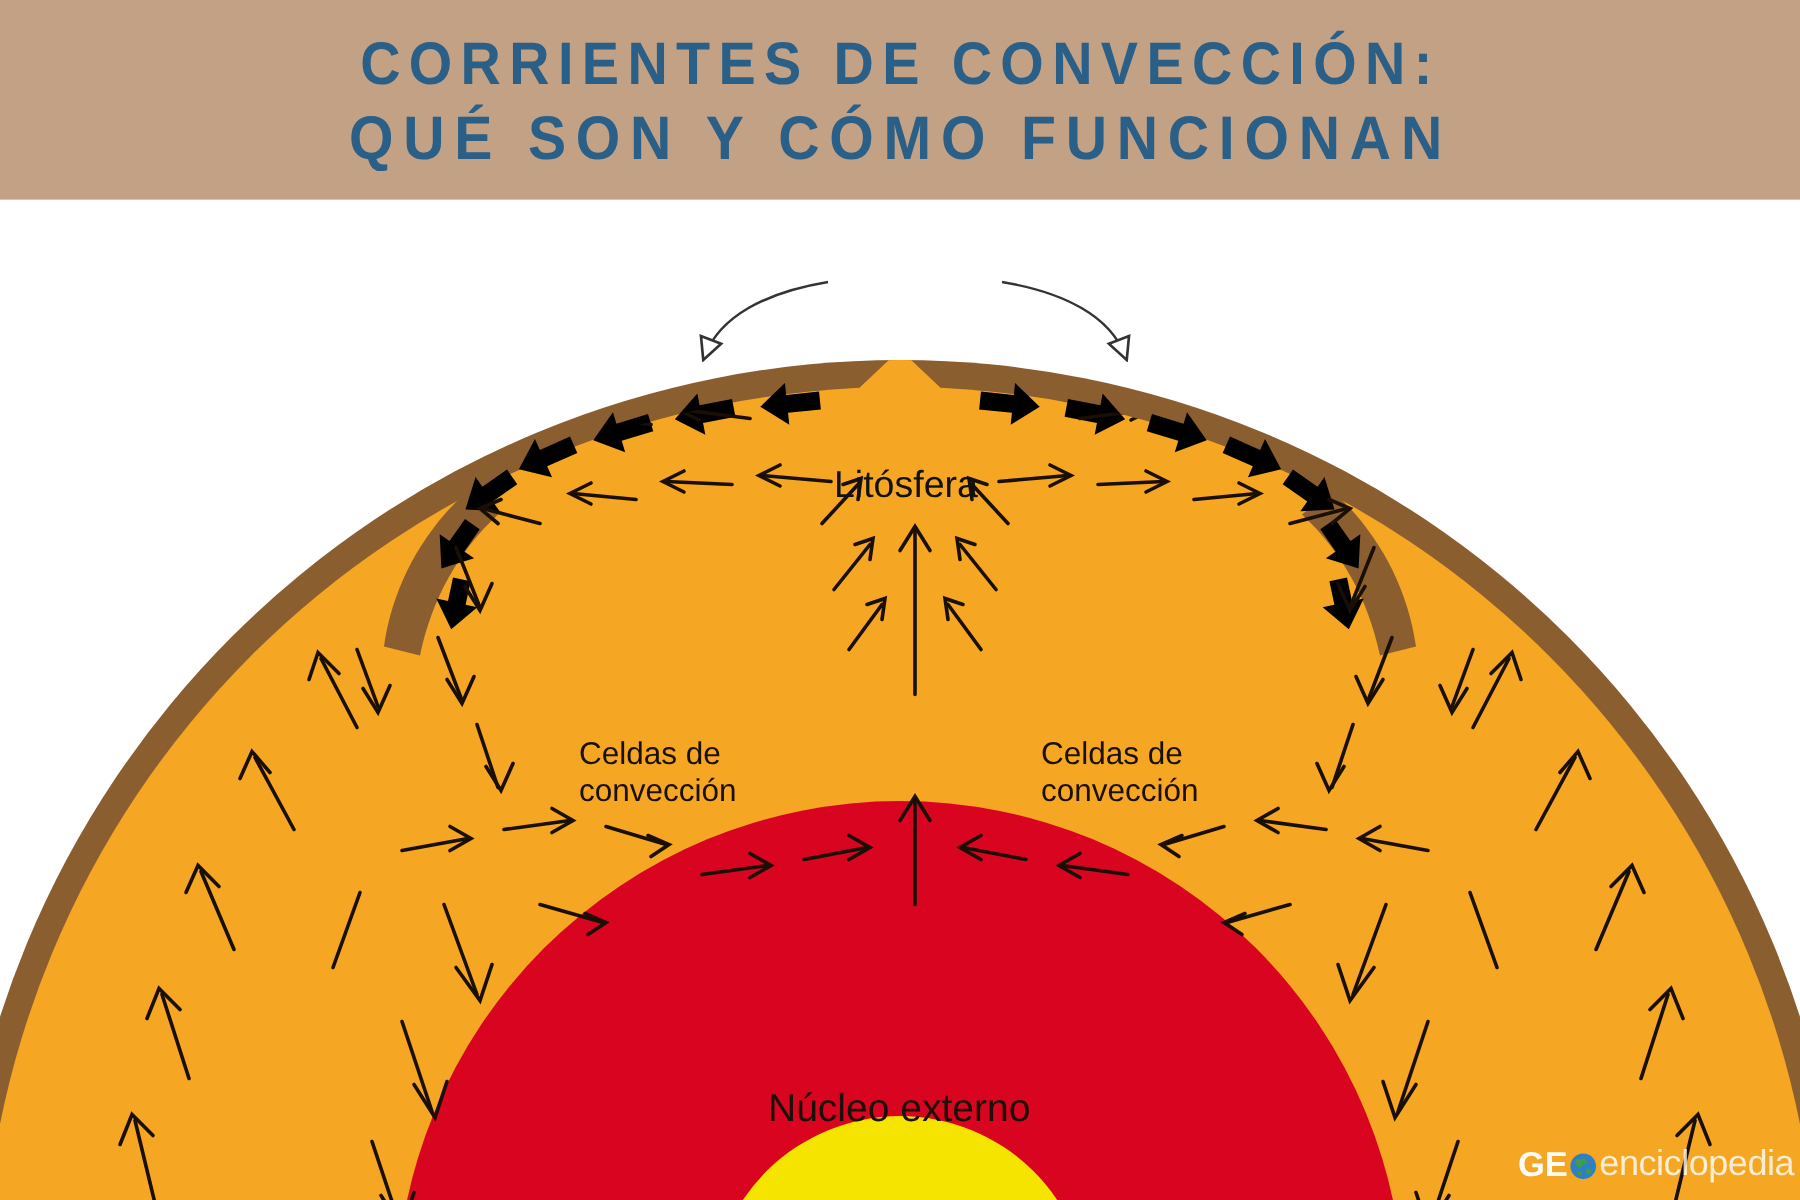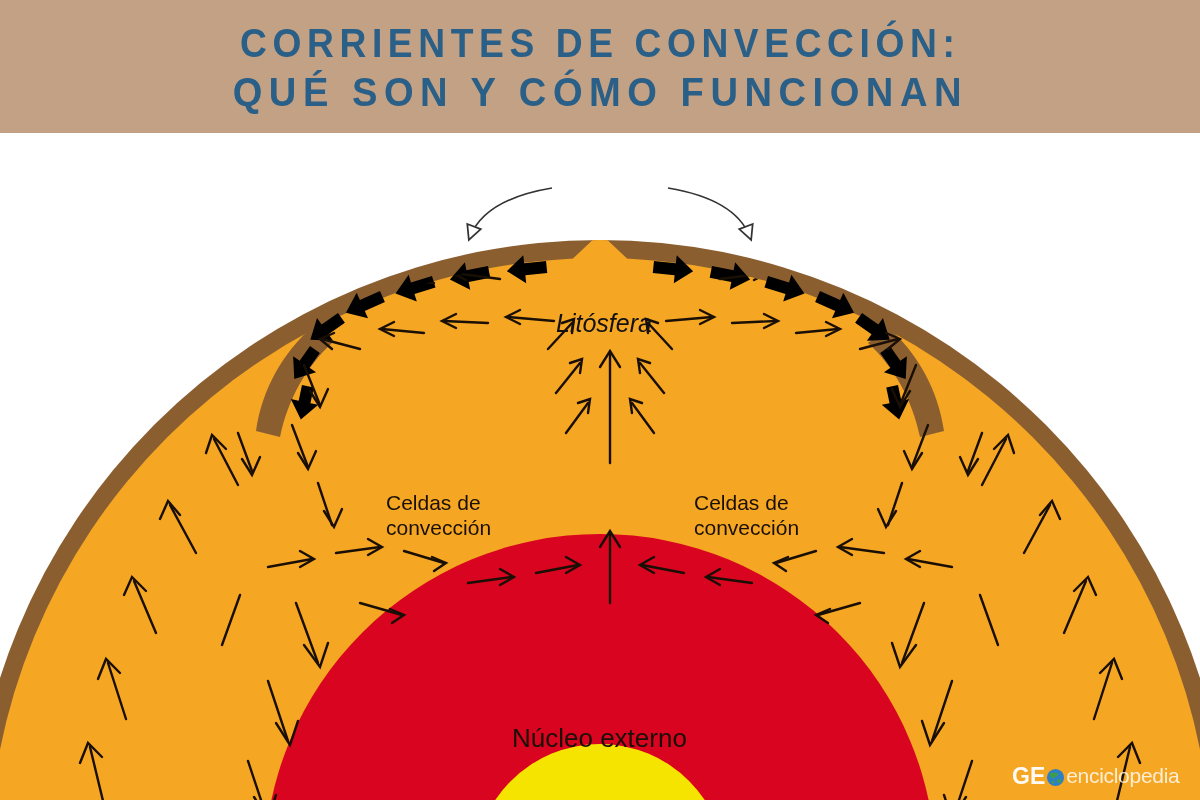--- a/index.html
+++ b/index.html
@@ -33,39 +33,39 @@
   
   .stage{position:absolute;left:0;top:133px;width:1200px;height:667px;overflow:hidden;background:#fff;}
   .stage svg{display:block;}
 
   
   .lbl{
     position:absolute;color:#1a1008;
     font-family:"Liberation Sans","DejaVu Sans",sans-serif;
     white-space:pre;pointer-events:none;
   }
-  .lbl-litosfera{font-size:25px;left:556px;top:176px;color:#111;font-style:italic;}
+  .lbl-litosfera{font-size:25px;left:556px;top:176px;color:#111;}
   .lbl-celdas-left{font-size:21px;left:386px;top:357px;line-height:25px;}
   .lbl-celdas-right{font-size:21px;left:694px;top:357px;line-height:25px;}
   .lbl-nucleo-ext{font-size:26px;left:512px;top:590px;}
 
   
   .watermark{
     position:absolute;left:1012px;top:762px;height:28px;
     display:flex;align-items:center;gap:1px;pointer-events:none;justify-content:center;
   }
   .wm-geo{
     font-family:"Liberation Sans","DejaVu Sans",sans-serif;
     font-weight:bold;font-size:23px;color:#ffffff;letter-spacing:0px;
     opacity:.96;
   }
   .wm-globe{width:19px;height:19px;position:relative;top:1px;}
   .wm-enc{
     font-family:"Liberation Sans","DejaVu Sans",sans-serif;
-    font-size:21px;color:#ffffff;opacity:.80;letter-spacing:-0.3px;
+    font-size:24px;color:#ffffff;opacity:.80;letter-spacing:-0.3px;
   }
 </style>
 </head>
 <body>
 
 <div id="root">
 
   <div class="header">
     <div class="title-line">CORRIENTES DE CONVECCIÓN:</div>
     <div class="title-line l2">QUÉ SON Y CÓMO FUNCIONAN</div>

